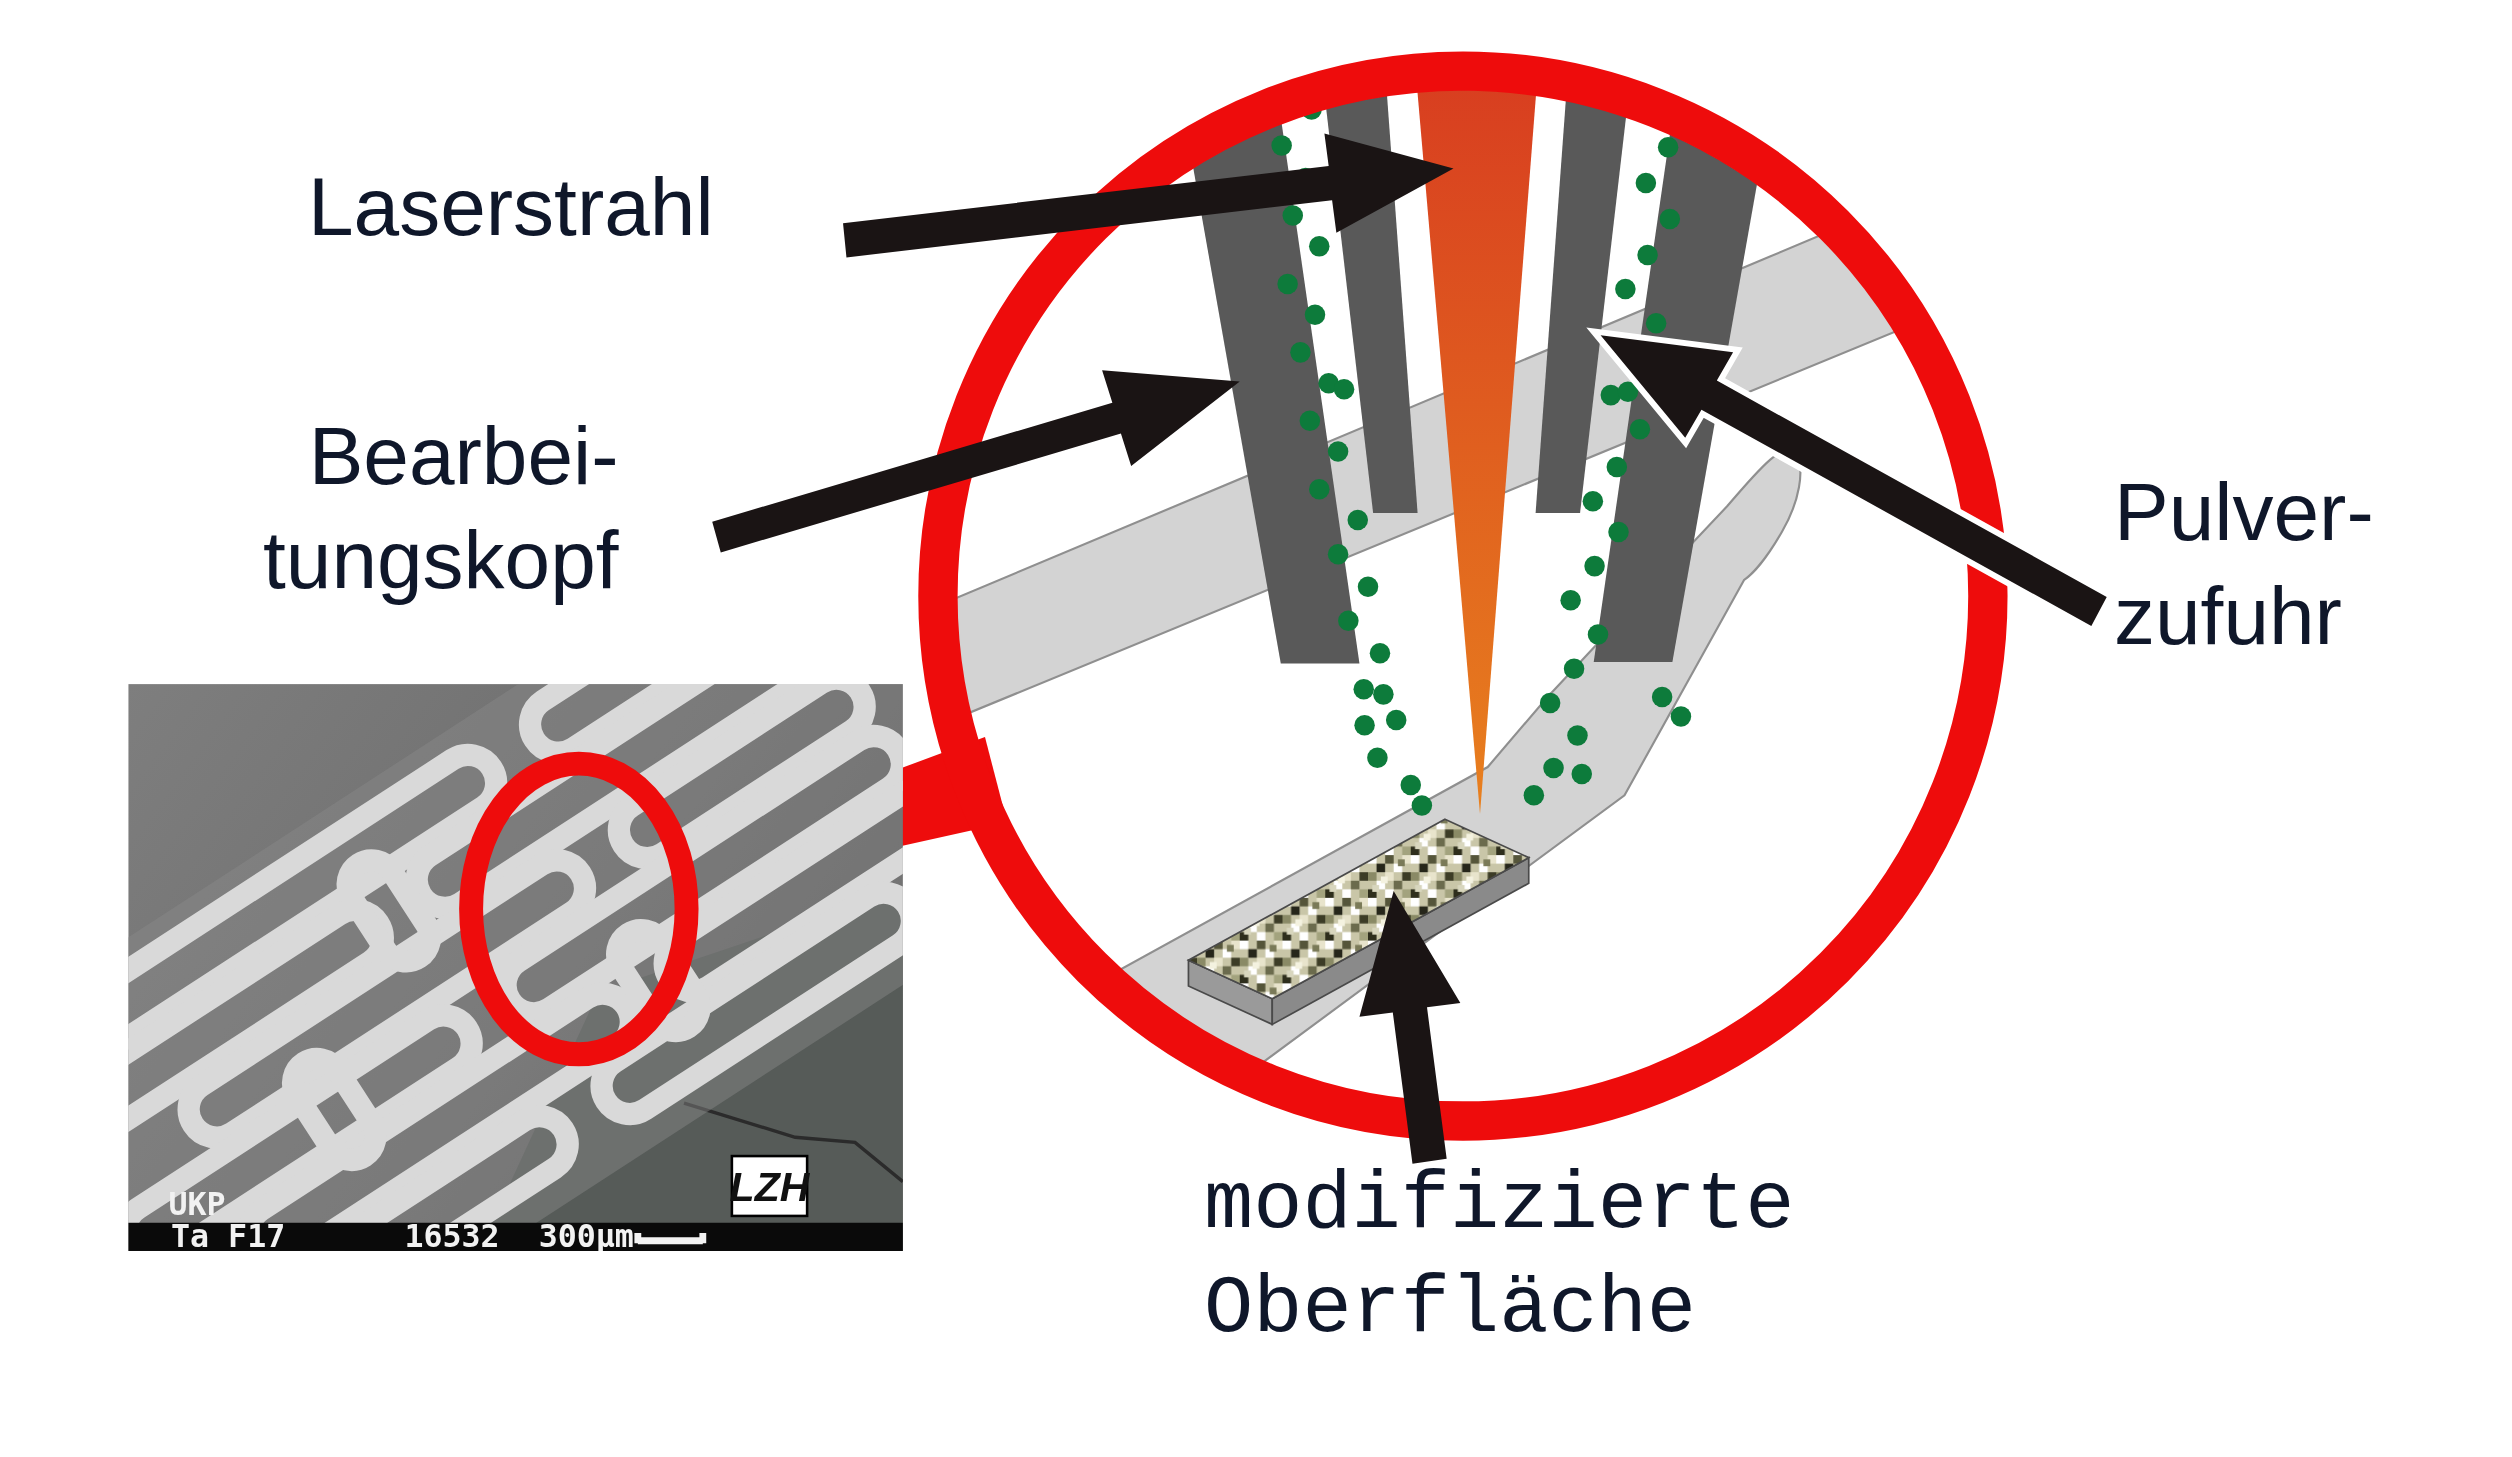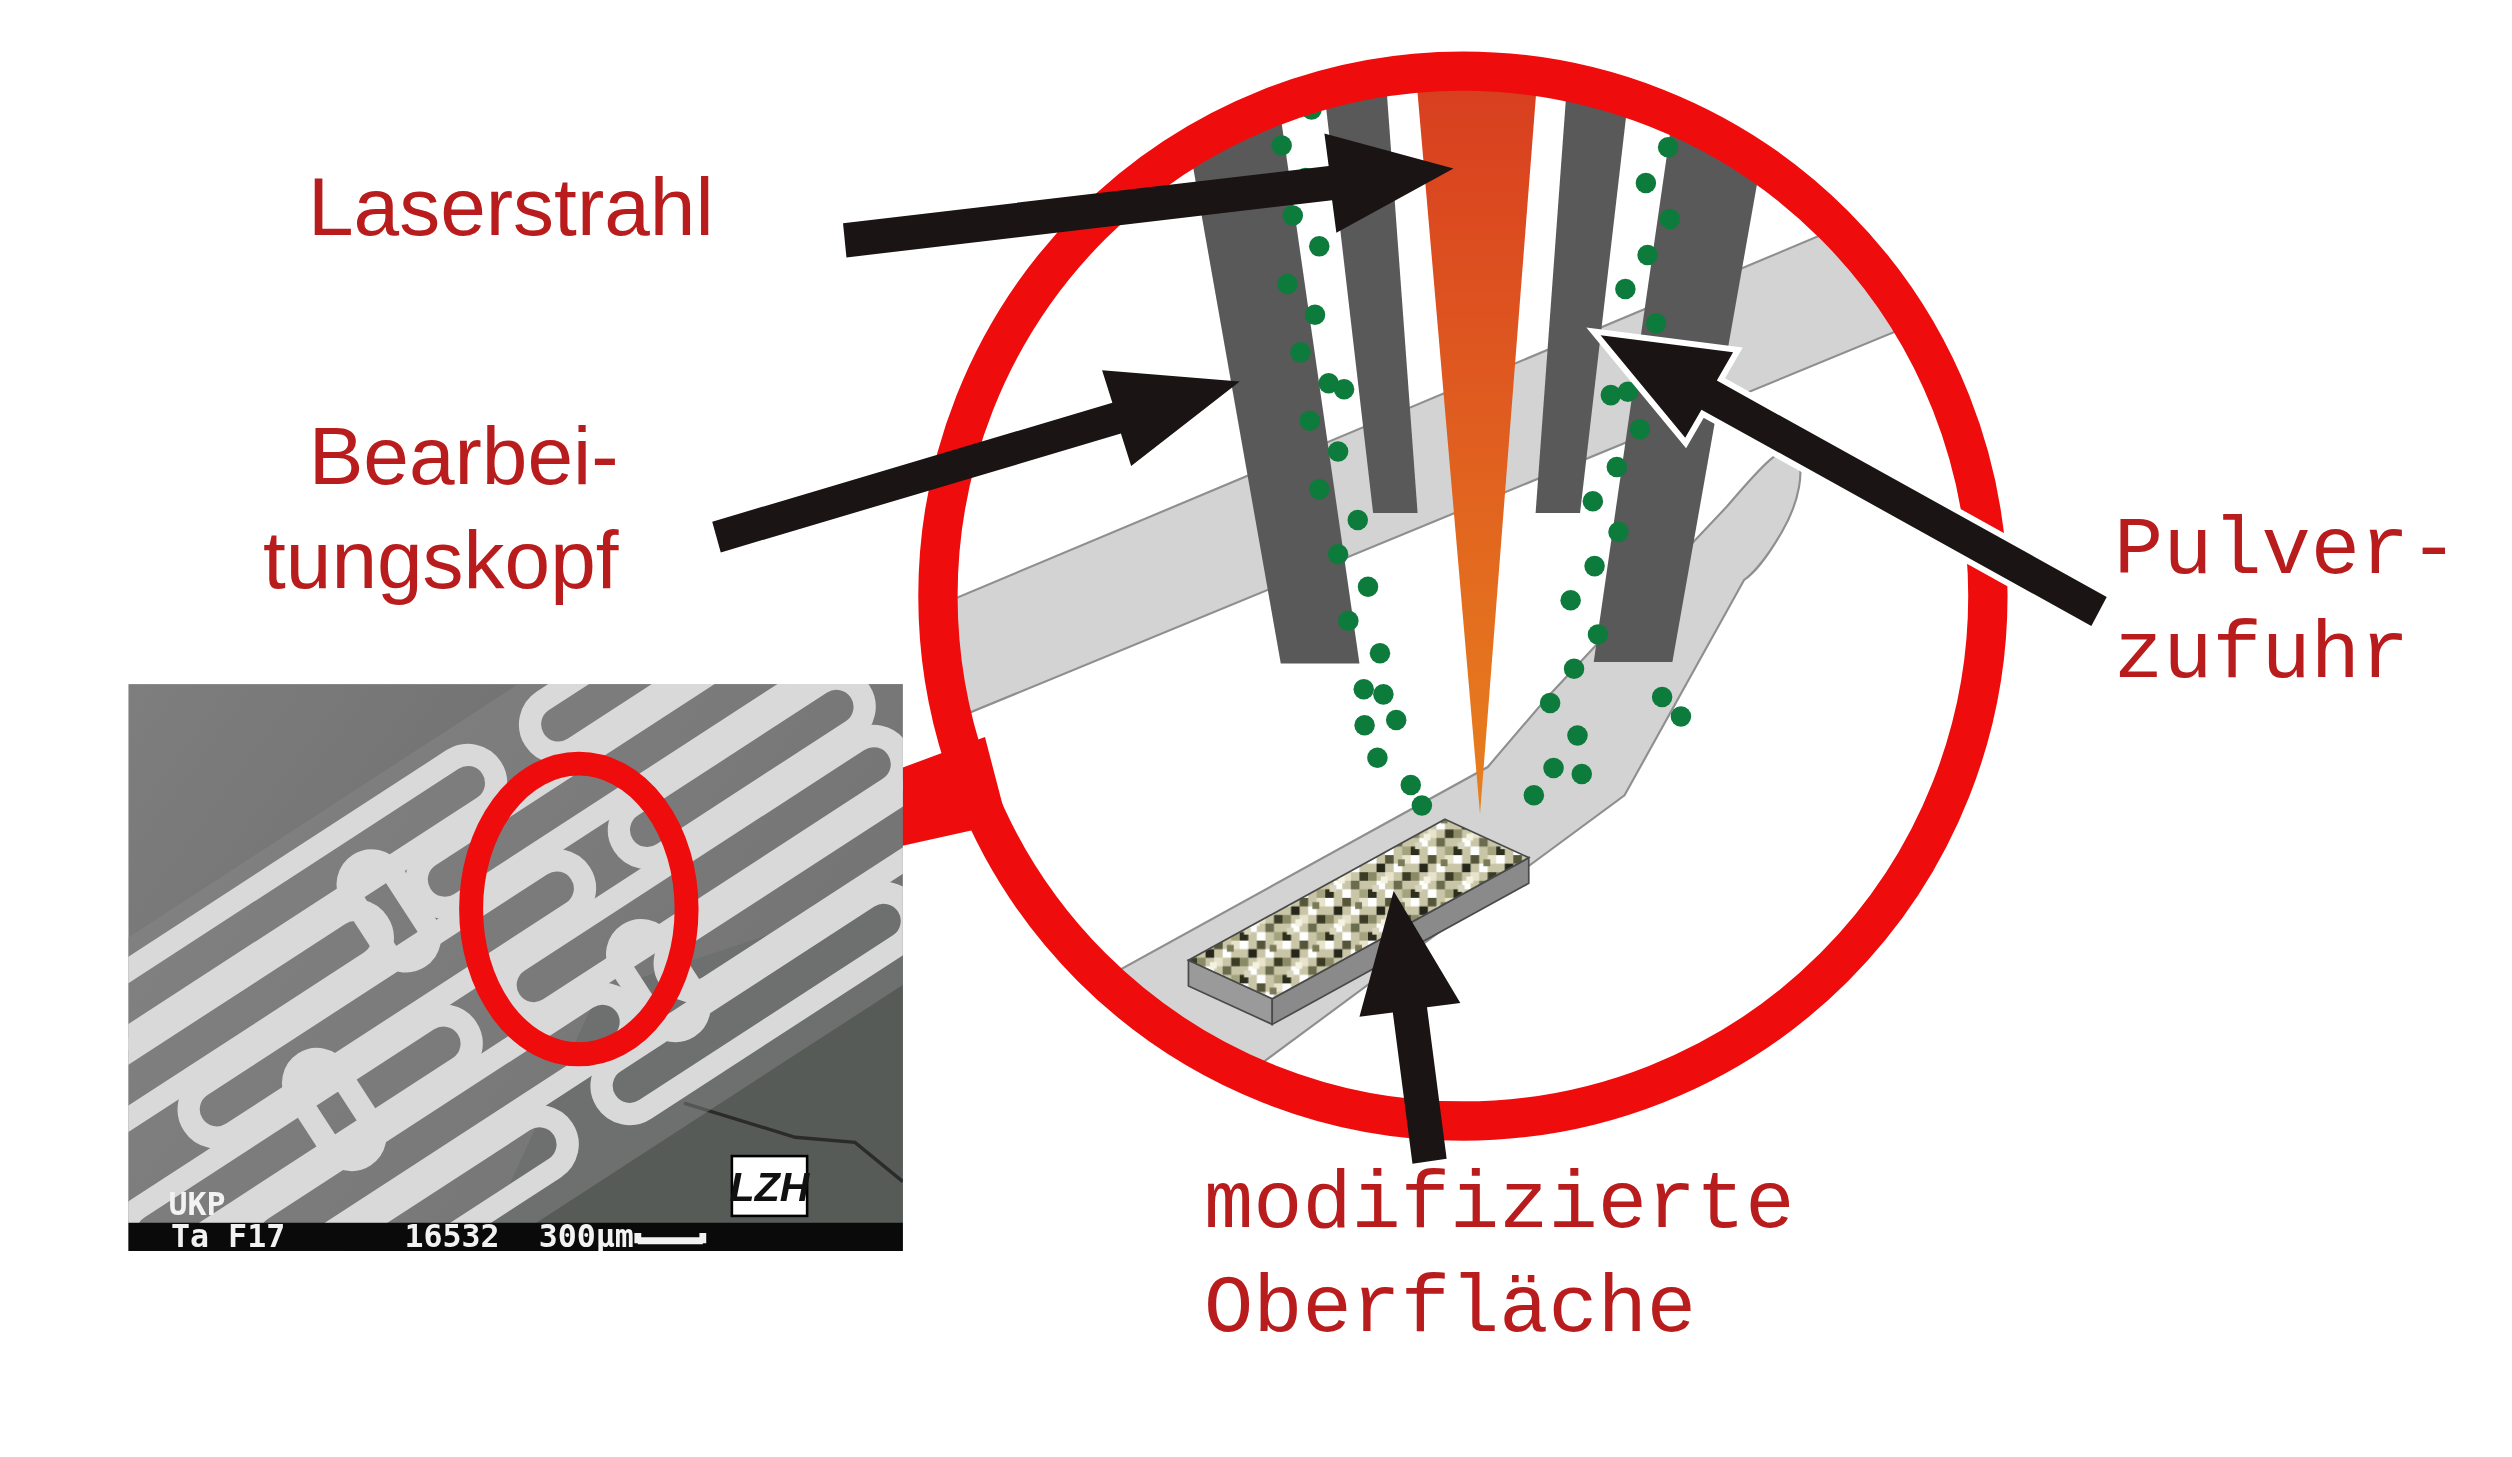--- a/index.html
+++ b/index.html
@@ -1,24 +1,24 @@
 <!DOCTYPE html>
 <html style="font-size:13.7px"><head>
 <meta charset="utf-8">
 <style>
   html,body{margin:0;padding:0;background:#ffffff;}
   .stage{position:relative;width:2512px;height:1458px;background:#ffffff;overflow:hidden;
          font-family:"Liberation Sans", sans-serif;}
   .stage svg{position:absolute;left:0;top:0;}
-  .label{position:absolute;color:#b91c1c;font-size:82px;line-height:104px;
+  .label{position:absolute;color:#0f172a;font-size:82px;line-height:104px;
          font-family:"Liberation Sans", sans-serif;white-space:nowrap;}
   .label span{display:block;}
   #label-laserstrahl{left:308px;top:155px;}
   #label-bearbeitungskopf{left:263px;top:404px;text-align:right;}
-  #label-pulverzufuhr{left:2114px;top:500px;font-family:Liberation Mono, monospace;}
+  #label-pulverzufuhr{left:2114px;top:460px;}
   #label-modifizierte{left:1204px;top:1154px;font-family:Liberation Mono, monospace;}
 </style>
 </head>
 <body>
 
 <div class="stage">
 
   <svg id="diagram-svg" width="2512" height="1458" viewBox="0 0 2938 1705">
     <defs>
       <clipPath id="circleClip">

